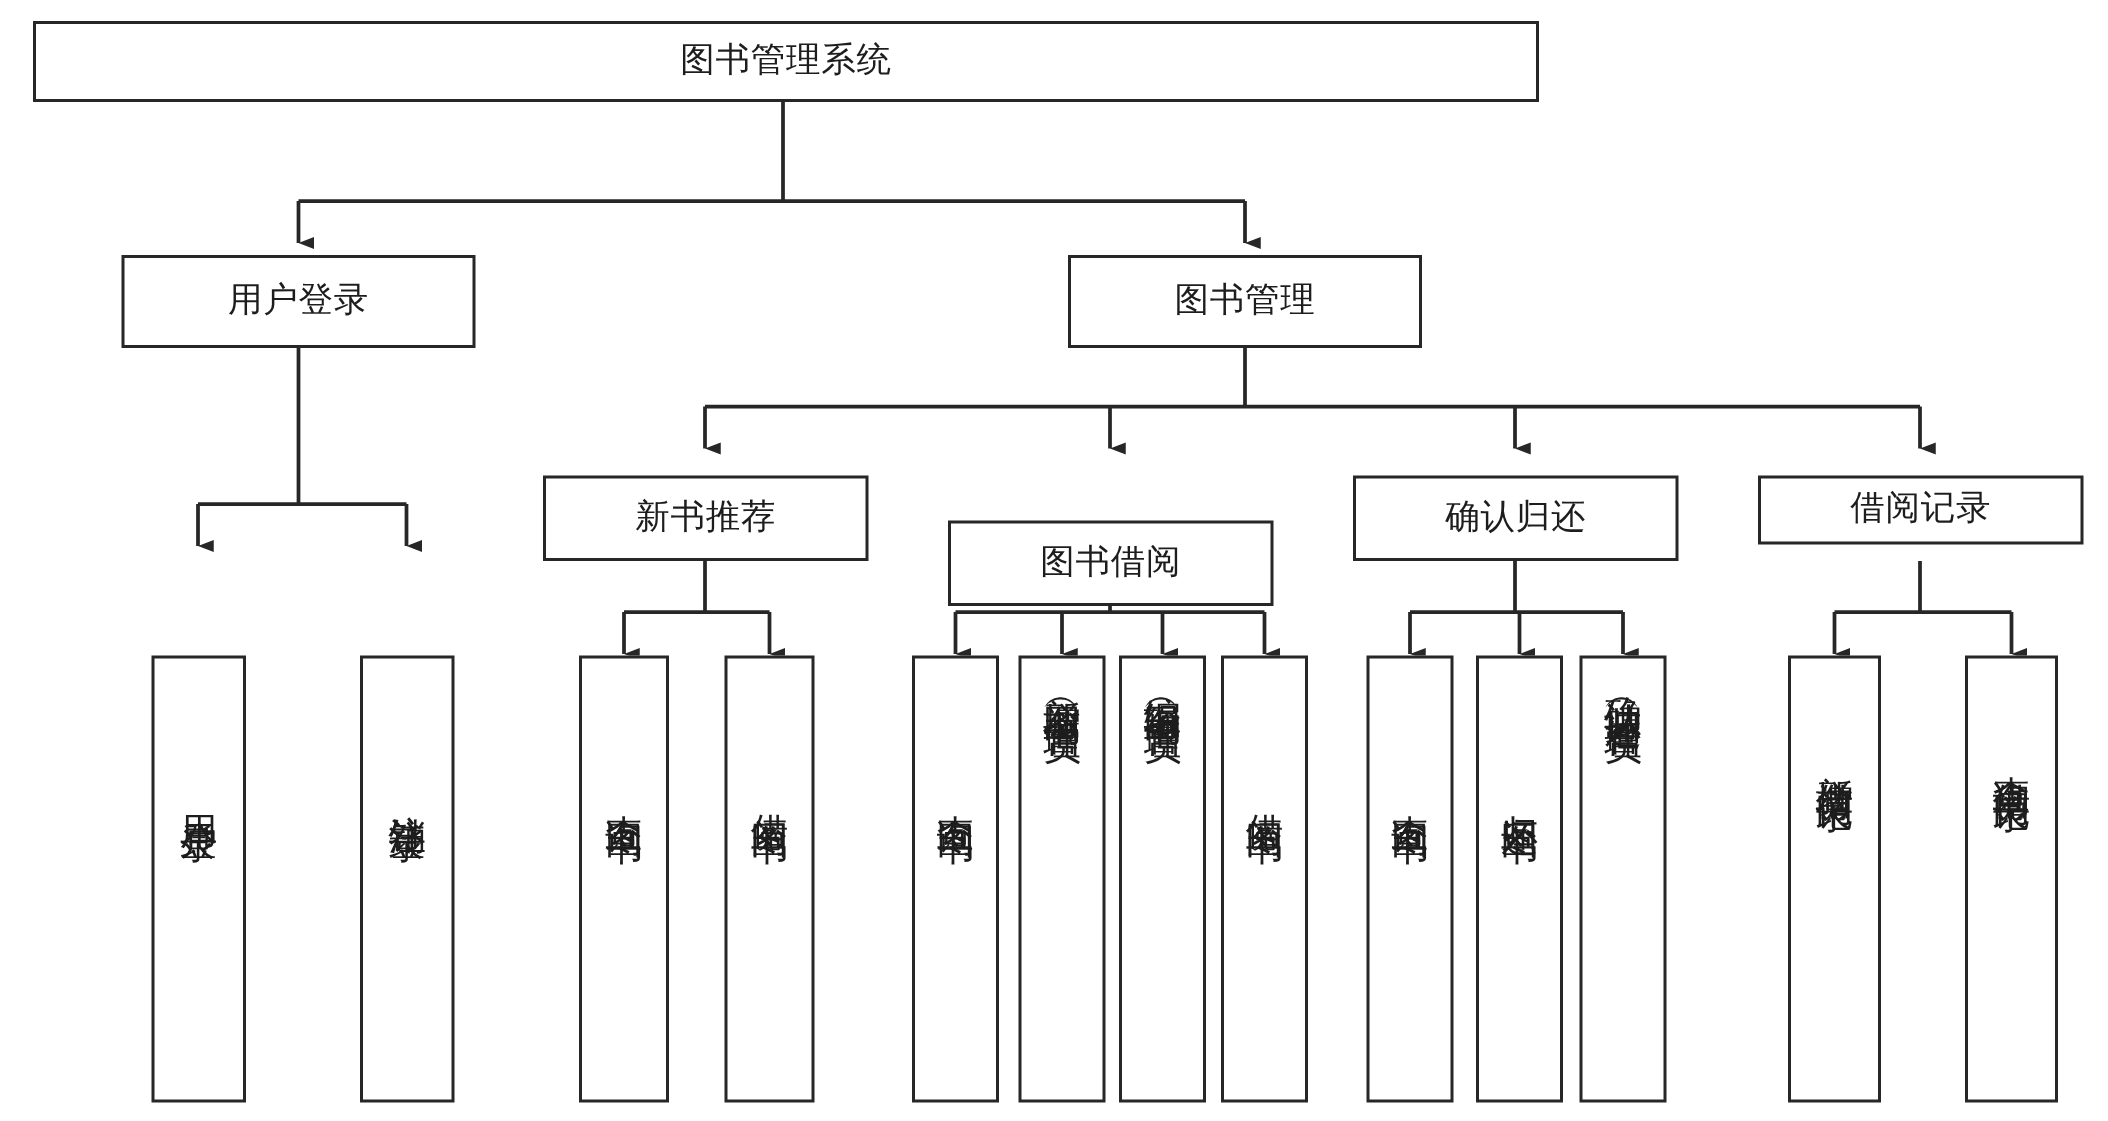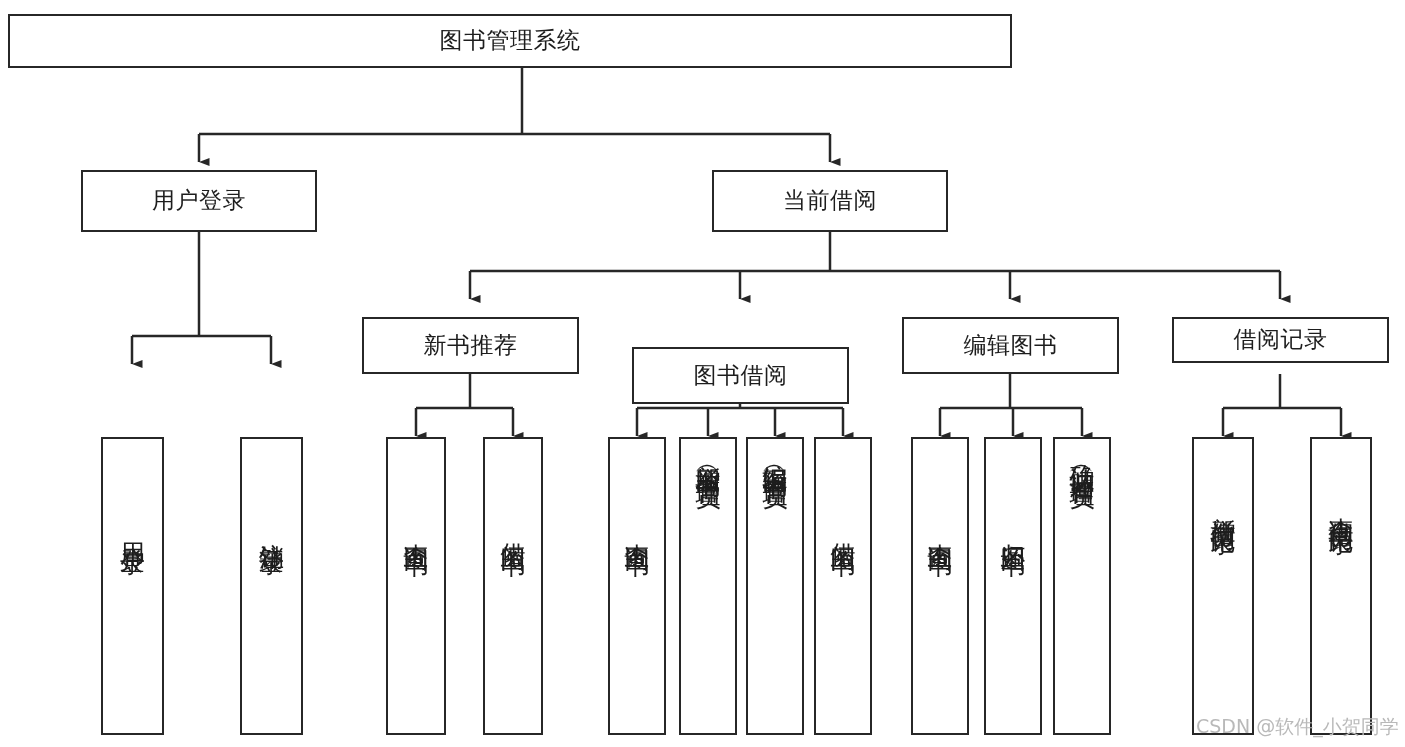--- a/index.html
+++ b/index.html
@@ -122,37 +122,37 @@
         <path d="M1013,408 L1013,436" marker-end="url(#arrow)"></path>
         <path d="M1082,408 L1082,436" marker-end="url(#arrow)"></path>
         <path d="M1280,374 L1280,408"></path>
         <path d="M1223,408 L1341,408"></path>
         <path d="M1223,408 L1223,436" marker-end="url(#arrow)"></path>
         <path d="M1341,408 L1341,436" marker-end="url(#arrow)"></path>
       </g>
   </svg>
 
   <div id="nodes-layer">
-      <div class="node horiz root" style="left: 8px; top: 14px; width: 1004px; height: 54px;">
+      <div class="node horiz root" style="left: 22px; top: 14px; width: 1004px; height: 54px;">
         <span class="lbl">图书管理系统</span>
       </div>
       <div class="node horiz" style="left: 81px; top: 170px; width: 236px; height: 62px;">
         <span class="lbl">用户登录</span>
       </div>
       <div class="node horiz" style="left: 712px; top: 170px; width: 236px; height: 62px;">
-        <span class="lbl">当前借阅</span>
+        <span class="lbl">图书管理</span>
       </div>
       <div class="node horiz" style="left: 362px; top: 317px; width: 217px; height: 57px;">
         <span class="lbl">新书推荐</span>
       </div>
       <div class="node horiz" style="left: 632px; top: 317px; width: 217px; height: 57px; margin-top: 30px;">
         <span class="lbl">图书借阅</span>
       </div>
       <div class="node horiz" style="left: 902px; top: 317px; width: 217px; height: 57px;">
-        <span class="lbl">编辑图书</span>
+        <span class="lbl">确认归还</span>
       </div>
       <div class="node horiz" style="left: 1172px; top: 317px; width: 217px; height: 46px;">
         <span class="lbl">借阅记录</span>
       </div>
       <div class="node vert mid" style="left: 101px; top: 437px; width: 63px; height: 298px;">
         <span class="lbl">用户登录</span>
       </div>
       <div class="node vert mid" style="left: 240px; top: 437px; width: 63px; height: 298px;">
         <span class="lbl">注销登录</span>
       </div>
@@ -184,14 +184,13 @@
         <span class="lbl">确认归还（管理员）</span>
       </div>
       <div class="node vert midsm" style="left: 1192px; top: 437px; width: 62px; height: 298px;">
         <span class="lbl">新增借阅记录</span>
       </div>
       <div class="node vert midsm" style="left: 1310px; top: 437px; width: 62px; height: 298px;">
         <span class="lbl">查询借阅记录</span>
       </div>
     </div>
 
-  <div class="watermark">CSDN @软件_小贺同学</div>
 </div>
 
 </body></html>

